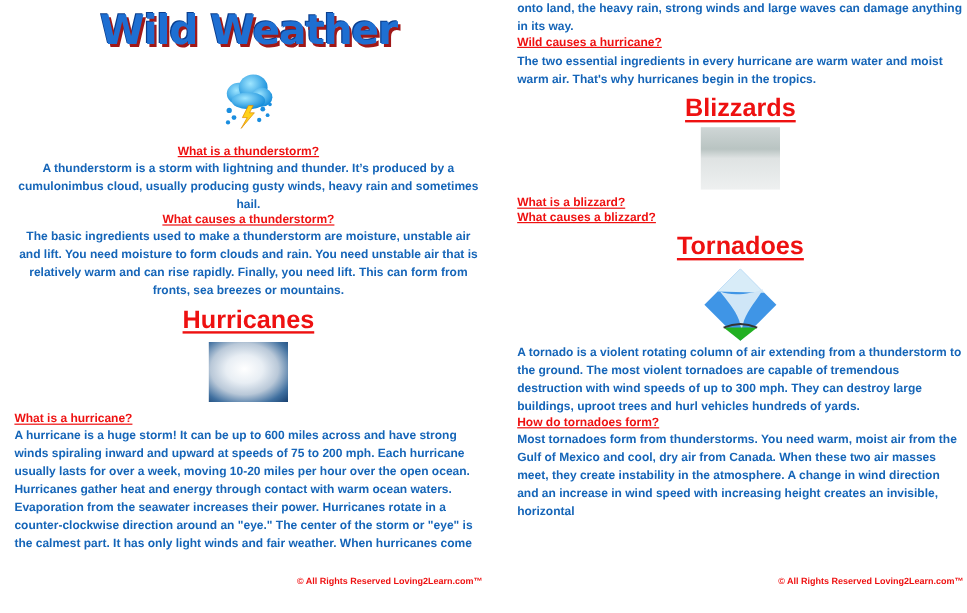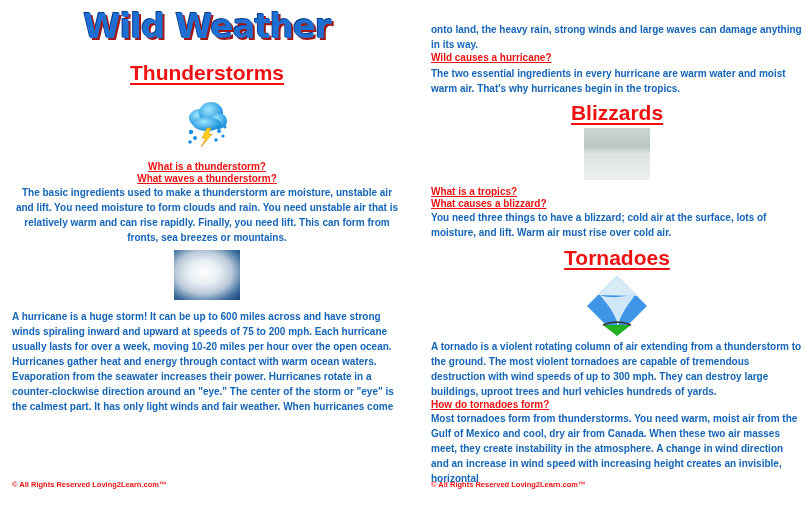--- a/index.html
+++ b/index.html
@@ -4,29 +4,28 @@
 <style>
   html, body { margin:0; padding:0; background:#ffffff; }
   body { width:806px; height:511px; position:relative; overflow:hidden; font-family:"Liberation Sans", "DejaVu Sans", sans-serif; }
   .page { position:absolute; top:0; width:390px; height:511px; }
   .page.left { left:12px; }
   .page.right { left:431px; width:372px; }
   .title-main { text-align:center; margin-top:6px; height:40px; font-family:"DejaVu Sans", sans-serif; font-weight:bold; font-size:34px; line-height:40px; color:#1e6fd2; letter-spacing:-1px; text-shadow:2px 2px 0 #a01818, -1px -1px 0 #0b3f8f; }
   .sec-title { text-align:center; color:#ee1111; font-weight:bold; font-size:21px; text-decoration:underline; text-decoration-thickness:2px; text-underline-offset:3px; line-height:26px; }
   .q { color:#ee1111; font-weight:bold; font-size:10px; text-decoration:underline; line-height:12px; margin:0; }
   .p { color:#1565b8; font-weight:bold; font-size:10px; line-height:15px; margin:0; }
-  .footer { position:absolute; bottom:22px; left:0; right:0; text-align:left; color:#ee1111; font-size:7.5px; font-weight:bold; }
+  .footer { position:absolute; bottom:22px; left:0; right:0; text-align:right; color:#ee1111; font-size:7.5px; font-weight:bold; }
   .img { margin:0 auto; position:relative; }
 </style>
 </head>
 <body>
 
 <div class="page left">
   <div class="title-main">Wild Weather</div>
-  <div class="sec-title" style="margin-top:14px;">Thunderstorms</div>
   <div class="img" style="width:44px;height:48px;margin-top:14px;">
     <svg width="44" height="48" viewBox="0 0 44 48">
       <defs>
           <radialGradient id="cg" cx="40%" cy="35%" r="70%">
             <stop offset="0" stop-color="#9fe6ff"></stop>
             <stop offset="1" stop-color="#0a86d8"></stop>
           </radialGradient>
         </defs>
       <ellipse cx="14" cy="18" rx="10" ry="9" fill="url(#cg)"></ellipse>
       <ellipse cx="26" cy="13" rx="12" ry="11" fill="url(#cg)"></ellipse>
@@ -37,42 +36,44 @@
         <circle cx="10" cy="38" r="2" fill="#1a8ee0"></circle>
       <circle cx="5" cy="42" r="1.8" fill="#1a8ee0"></circle>
         <circle cx="34" cy="31" r="2" fill="#1a8ee0"></circle>
       <circle cx="38" cy="36" r="1.6" fill="#1a8ee0"></circle>
         <circle cx="31" cy="40" r="1.8" fill="#1a8ee0"></circle>
       <circle cx="40" cy="27" r="1.5" fill="#1a8ee0"></circle>
     </svg>
   </div>
   <div style="margin-top:13px;text-align:center;">
     <p class="q">What is a thunderstorm?</p>
-    <p class="q">What waves a thunderstorm?</p>
+    <p class="p">A thunderstorm is a storm with lightning and thunder. It’s produced by a cumulonimbus cloud, usually producing gusty winds, heavy rain and sometimes hail.</p>
+    <p class="q">What causes a thunderstorm?</p>
     <p class="p">The basic ingredients used to make a thunderstorm are moisture, unstable air and lift. You need moisture to form clouds and rain. You need unstable air that is relatively warm and can rise rapidly. Finally, you need lift. This can form from fronts, sea breezes or mountains.</p>
   </div>
+  <div class="sec-title" style="margin-top:4px;">Hurricanes</div>
   <div class="img" style="width:66px;height:50px;margin-top:5px;background:radial-gradient(ellipse at 45% 45%, #ffffff 0%, #e8eef4 30%, #b9c8d8 55%, #3f6f9f 80%, #173f6f 100%);"></div>
   <div style="margin-top:9px;">
+    <p class="q">What is a hurricane?</p>
     <p class="p">A hurricane is a huge storm! It can be up to 600 miles across and have strong winds spiraling inward and upward at speeds of 75 to 200 mph. Each hurricane usually lasts for over a week, moving 10-20 miles per hour over the open ocean. Hurricanes gather heat and energy through contact with warm ocean waters. Evaporation from the seawater increases their power. Hurricanes rotate in a counter-clockwise direction around an "eye." The center of the storm or "eye" is the calmest part. It has only light winds and fair weather. When hurricanes come</p>
   </div>
   <div class="footer">© All Rights  Reserved Loving2Learn.com™</div>
 </div>
 
 <div class="page right">
-  <div style="margin-top:22px;">
+  <div style="">
     <p class="p">onto land, the heavy rain, strong winds and large waves can damage anything in its way.</p>
     <p class="q">Wild causes a hurricane?</p>
     <p class="p" style="margin-top:2px;">The two essential ingredients in every hurricane are warm water and moist warm air. That's why hurricanes begin in the tropics.</p>
   </div>
   <div class="sec-title" style="margin-top:4px;">Blizzards</div>
   <div class="img" style="width:66px;height:52px;margin-top:2px;background:linear-gradient(#cfd6d6 0%, #b9c4c2 35%, #dfe3e3 50%, #eef0f0 100%);"></div>
   <div style="margin-top:6px;">
-    <p class="q">What is a tropics?</p>
+    <p class="q">What is a blizzard?</p>
     <p class="q">What causes a blizzard?</p>
-    <p class="p">You need three things to have a blizzard; cold air at the surface, lots of moisture, and lift. Warm air must rise over cold air.</p>
   </div>
   <div class="sec-title" style="margin-top:5px;">Tornadoes</div>
   <div class="img" style="width:62px;height:62px;margin-top:4px;">
     <svg width="62" height="62" viewBox="0 0 62 62">
       <polygon points="31,1 61,31 31,61 1,31" fill="#3f95e6"></polygon>
       <polygon points="31,1 51,21 12,20" fill="#d8ecf8"></polygon>
       <path d="M14,20 C24,24 40,22 50,18 C44,28 38,34 34,44 L32,52 L30,44 C26,34 20,28 14,20 Z" fill="#cfe6f7"></path>
       <polygon points="17,50 45,50 31,61" fill="#22b022"></polygon>
       <path d="M17,50 Q31,44 45,50" stroke="#333" stroke-width="1.5" fill="none"></path>
     </svg>

